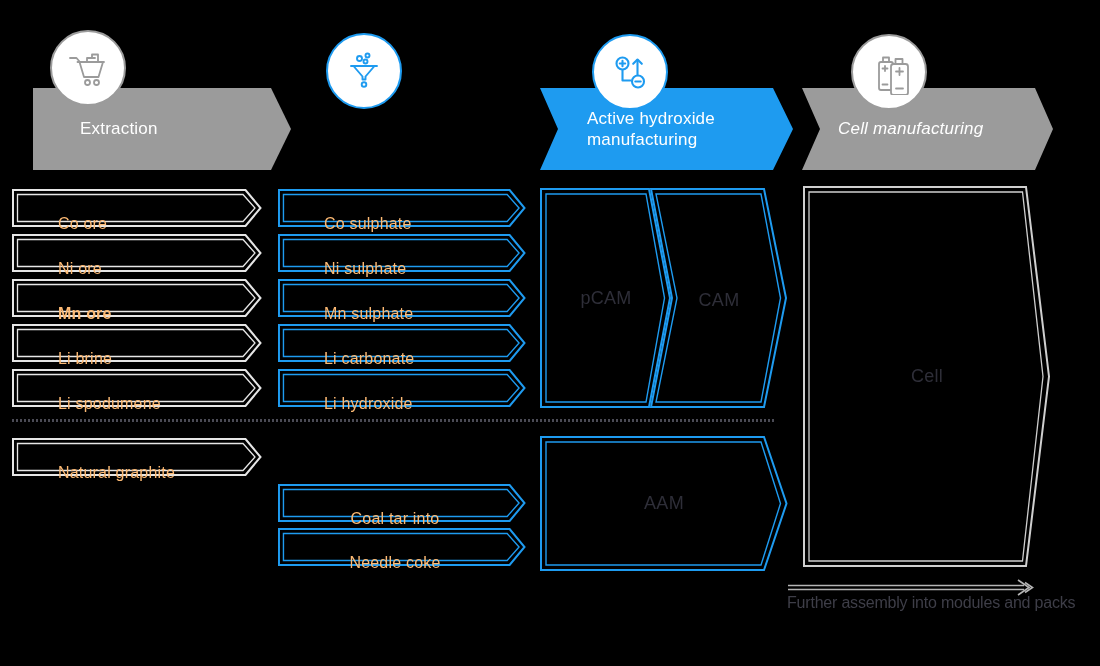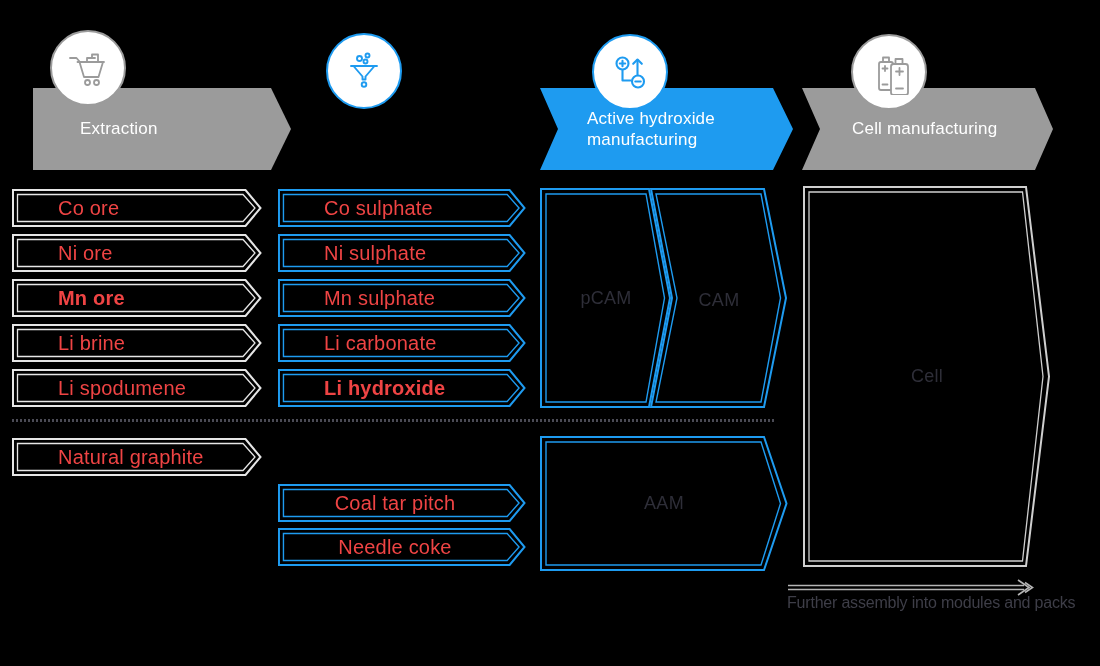--- a/index.html
+++ b/index.html
@@ -21,22 +21,22 @@
     position:absolute;width:76px;height:76px;border-radius:50%;background:#fff;
     box-sizing:border-box;display:flex;align-items:center;justify-content:center;z-index:3;
   }
   .badge.gray{border:2px solid #9b9b9b;}
   .badge.blue{border:2.5px solid #1e9bf0;}
 
   
   .item{position:absolute;width:250px;height:38px;}
   .item.narrow{width:248px;}
   .item-label{
-    position:absolute;left:46px;top:0;height:100%;display:flex;align-items:center;
-    font-size:20px;color:#ef4444;letter-spacing:.2px;
+    position:absolute;left:46px;top:16px;height:100%;display:flex;align-items:center;
+    font-size:16px;color:#fdba74;letter-spacing:.2px;
   }
   .item svg{width:100%;height:100%;}
 
   
   .block-label{
     position:absolute;inset:0;display:flex;align-items:center;justify-content:center;
     font-size:18px;color:#2e2e38;letter-spacing:.3px;
   }
   .stroke-blue-outer{stroke:#1e9bf0;stroke-width:2;fill:none;}
   .stroke-blue-inner{stroke:#1e9bf0;stroke-width:1.4;fill:none;}
@@ -73,21 +73,21 @@
     <svg width="254" height="82" viewBox="0 0 254 82">
       <path d="M0,0 H233 L253,41 L233,82 H0 L18,41 Z" fill="#1e9bf0"></path>
     </svg>
     <div class="stage-label" style="width:160px;">Active hydroxide manufacturing</div>
   </div>
 
   <div class="stage" style="left:802px;width:252px;">
     <svg width="252" height="82" viewBox="0 0 252 82">
       <path d="M0,0 H233 L251,41 L233,82 H0 L18,41 Z" fill="#9b9b9b"></path>
     </svg>
-    <div class="stage-label" style="left:50px;">Cell manufacturing</div>
+    <div class="stage-label" style="left:36px;font-style:italic;">Cell manufacturing</div>
   </div>
 
   <div class="badge gray" style="left:50px;top:30px;">
     <svg width="44" height="44" viewBox="0 0 44 44" class="icon-stroke-gray">
       <path d="M4,12 H10.5 L13.5,15.5"></path>
       <path d="M11.5,16 H38"></path>
       <path d="M13.5,16 L18,31 H32.5 L37,16"></path>
       <circle cx="21.5" cy="36.5" r="2.5"></circle>
       <circle cx="30.5" cy="36.5" r="2.5"></circle>
       <path d="M21,16 V12 H26 V8.5 H32 V16"></path>
@@ -196,33 +196,33 @@
     </svg>
     <span class="item-label">Mn sulphate</span>
   </div>
   <div class="item narrow" style="left:278px;top:324px;">
     <svg viewBox="0 0 250 38" preserveAspectRatio="none">
       <path class="stroke-blue-outer" d="M1,1 H233.5 L248.5,19 L233.5,37 H1 Z"></path>
       <path class="stroke-blue-inner" d="M5.5,5.5 H231 L243,19 L231,32.5 H5.5 Z"></path>
     </svg>
     <span class="item-label">Li carbonate</span>
   </div>
-  <div class="item narrow" style="left:278px;top:369px;font-weight:bold;">
+  <div class="item narrow" style="left:278px;top:369px;">
     <svg viewBox="0 0 250 38" preserveAspectRatio="none">
       <path class="stroke-blue-outer" d="M1,1 H233.5 L248.5,19 L233.5,37 H1 Z"></path>
       <path class="stroke-blue-inner" d="M5.5,5.5 H231 L243,19 L231,32.5 H5.5 Z"></path>
     </svg>
     <span class="item-label">Li hydroxide</span>
   </div>
   <div class="item narrow" style="left:278px;top:484px;">
     <svg viewBox="0 0 250 38" preserveAspectRatio="none">
       <path class="stroke-blue-outer" d="M1,1 H233.5 L248.5,19 L233.5,37 H1 Z"></path>
       <path class="stroke-blue-inner" d="M5.5,5.5 H231 L243,19 L231,32.5 H5.5 Z"></path>
     </svg>
-    <span class="item-label" style="left:0;right:14px;justify-content:center;">Coal tar pitch</span>
+    <span class="item-label" style="left:0;right:14px;justify-content:center;">Coal tar into</span>
   </div>
   <div class="item narrow" style="left:278px;top:528px;">
     <svg viewBox="0 0 250 38" preserveAspectRatio="none">
       <path class="stroke-blue-outer" d="M1,1 H233.5 L248.5,19 L233.5,37 H1 Z"></path>
       <path class="stroke-blue-inner" d="M5.5,5.5 H231 L243,19 L231,32.5 H5.5 Z"></path>
     </svg>
     <span class="item-label" style="left:0;right:14px;justify-content:center;">Needle coke</span>
   </div>
 
   <div class="abs" style="left:540px;top:188px;width:132px;height:220px;">

